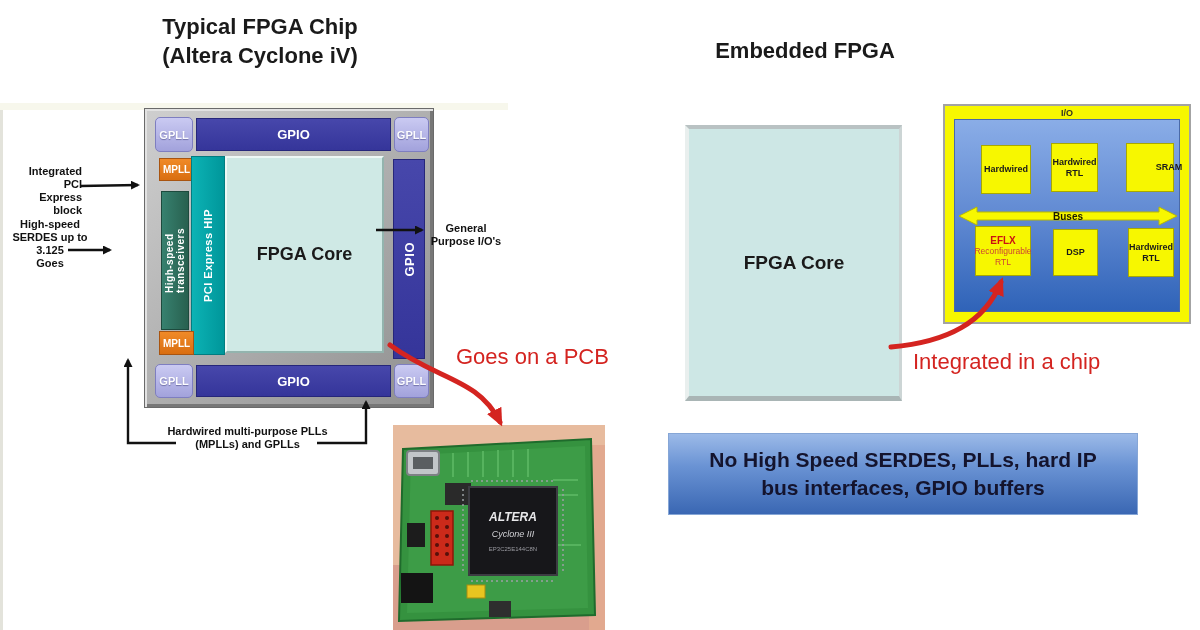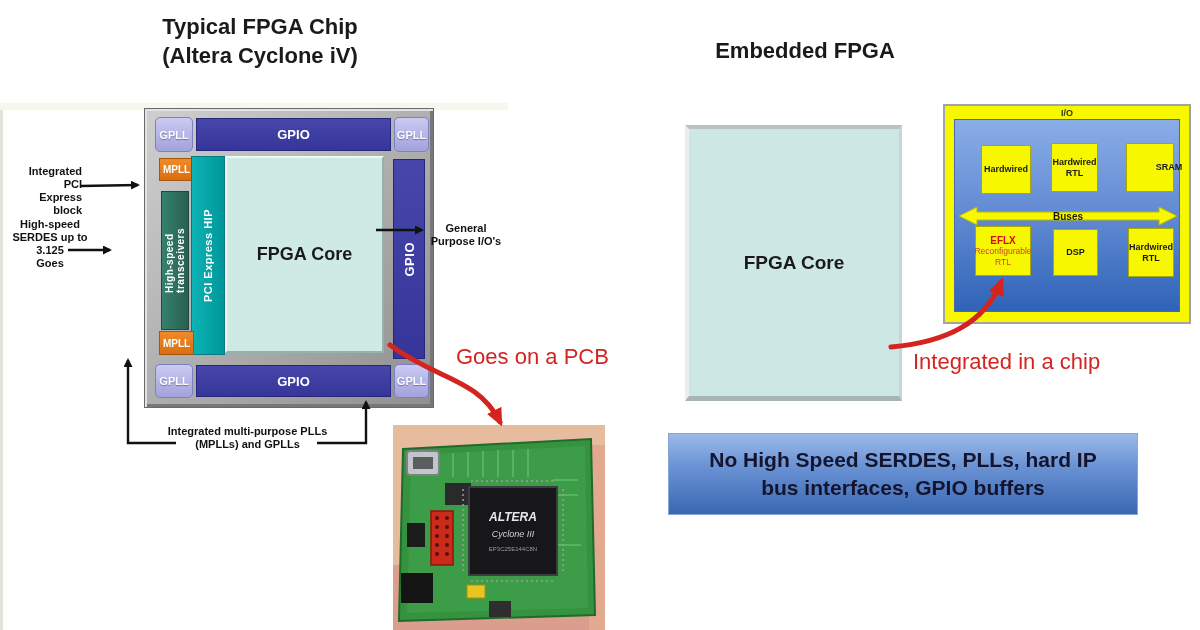--- a/index.html
+++ b/index.html
@@ -116,21 +116,21 @@
 <div class="abs ann" style="left:0px;top:218px;width:100px;">
   <div>High-speed</div>
   <div>SERDES up to 3.125</div>
   <div>Goes</div>
 </div>
 <div class="abs ann" style="left:428px;top:222px;width:76px;">
   <div>General</div>
   <div>Purpose I/O's</div>
 </div>
 <div class="abs ann" style="left:165px;top:425px;width:165px;">
-  <div>Integrated multi-purpose PLLs</div>
+  <div>Hardwired multi-purpose PLLs</div>
   <div>(MPLLs) and GPLLs</div>
 </div>
 
 <div class="abs red-callout" style="left:456px;top:344px;">Goes on a PCB</div>
 <div class="abs red-callout" style="left:913px;top:349px;">Integrated in a chip</div>
 
 <div class="abs core-right center">FPGA Core</div>
 
 <div class="abs soc">
   <div class="soc-io">I/O</div>

